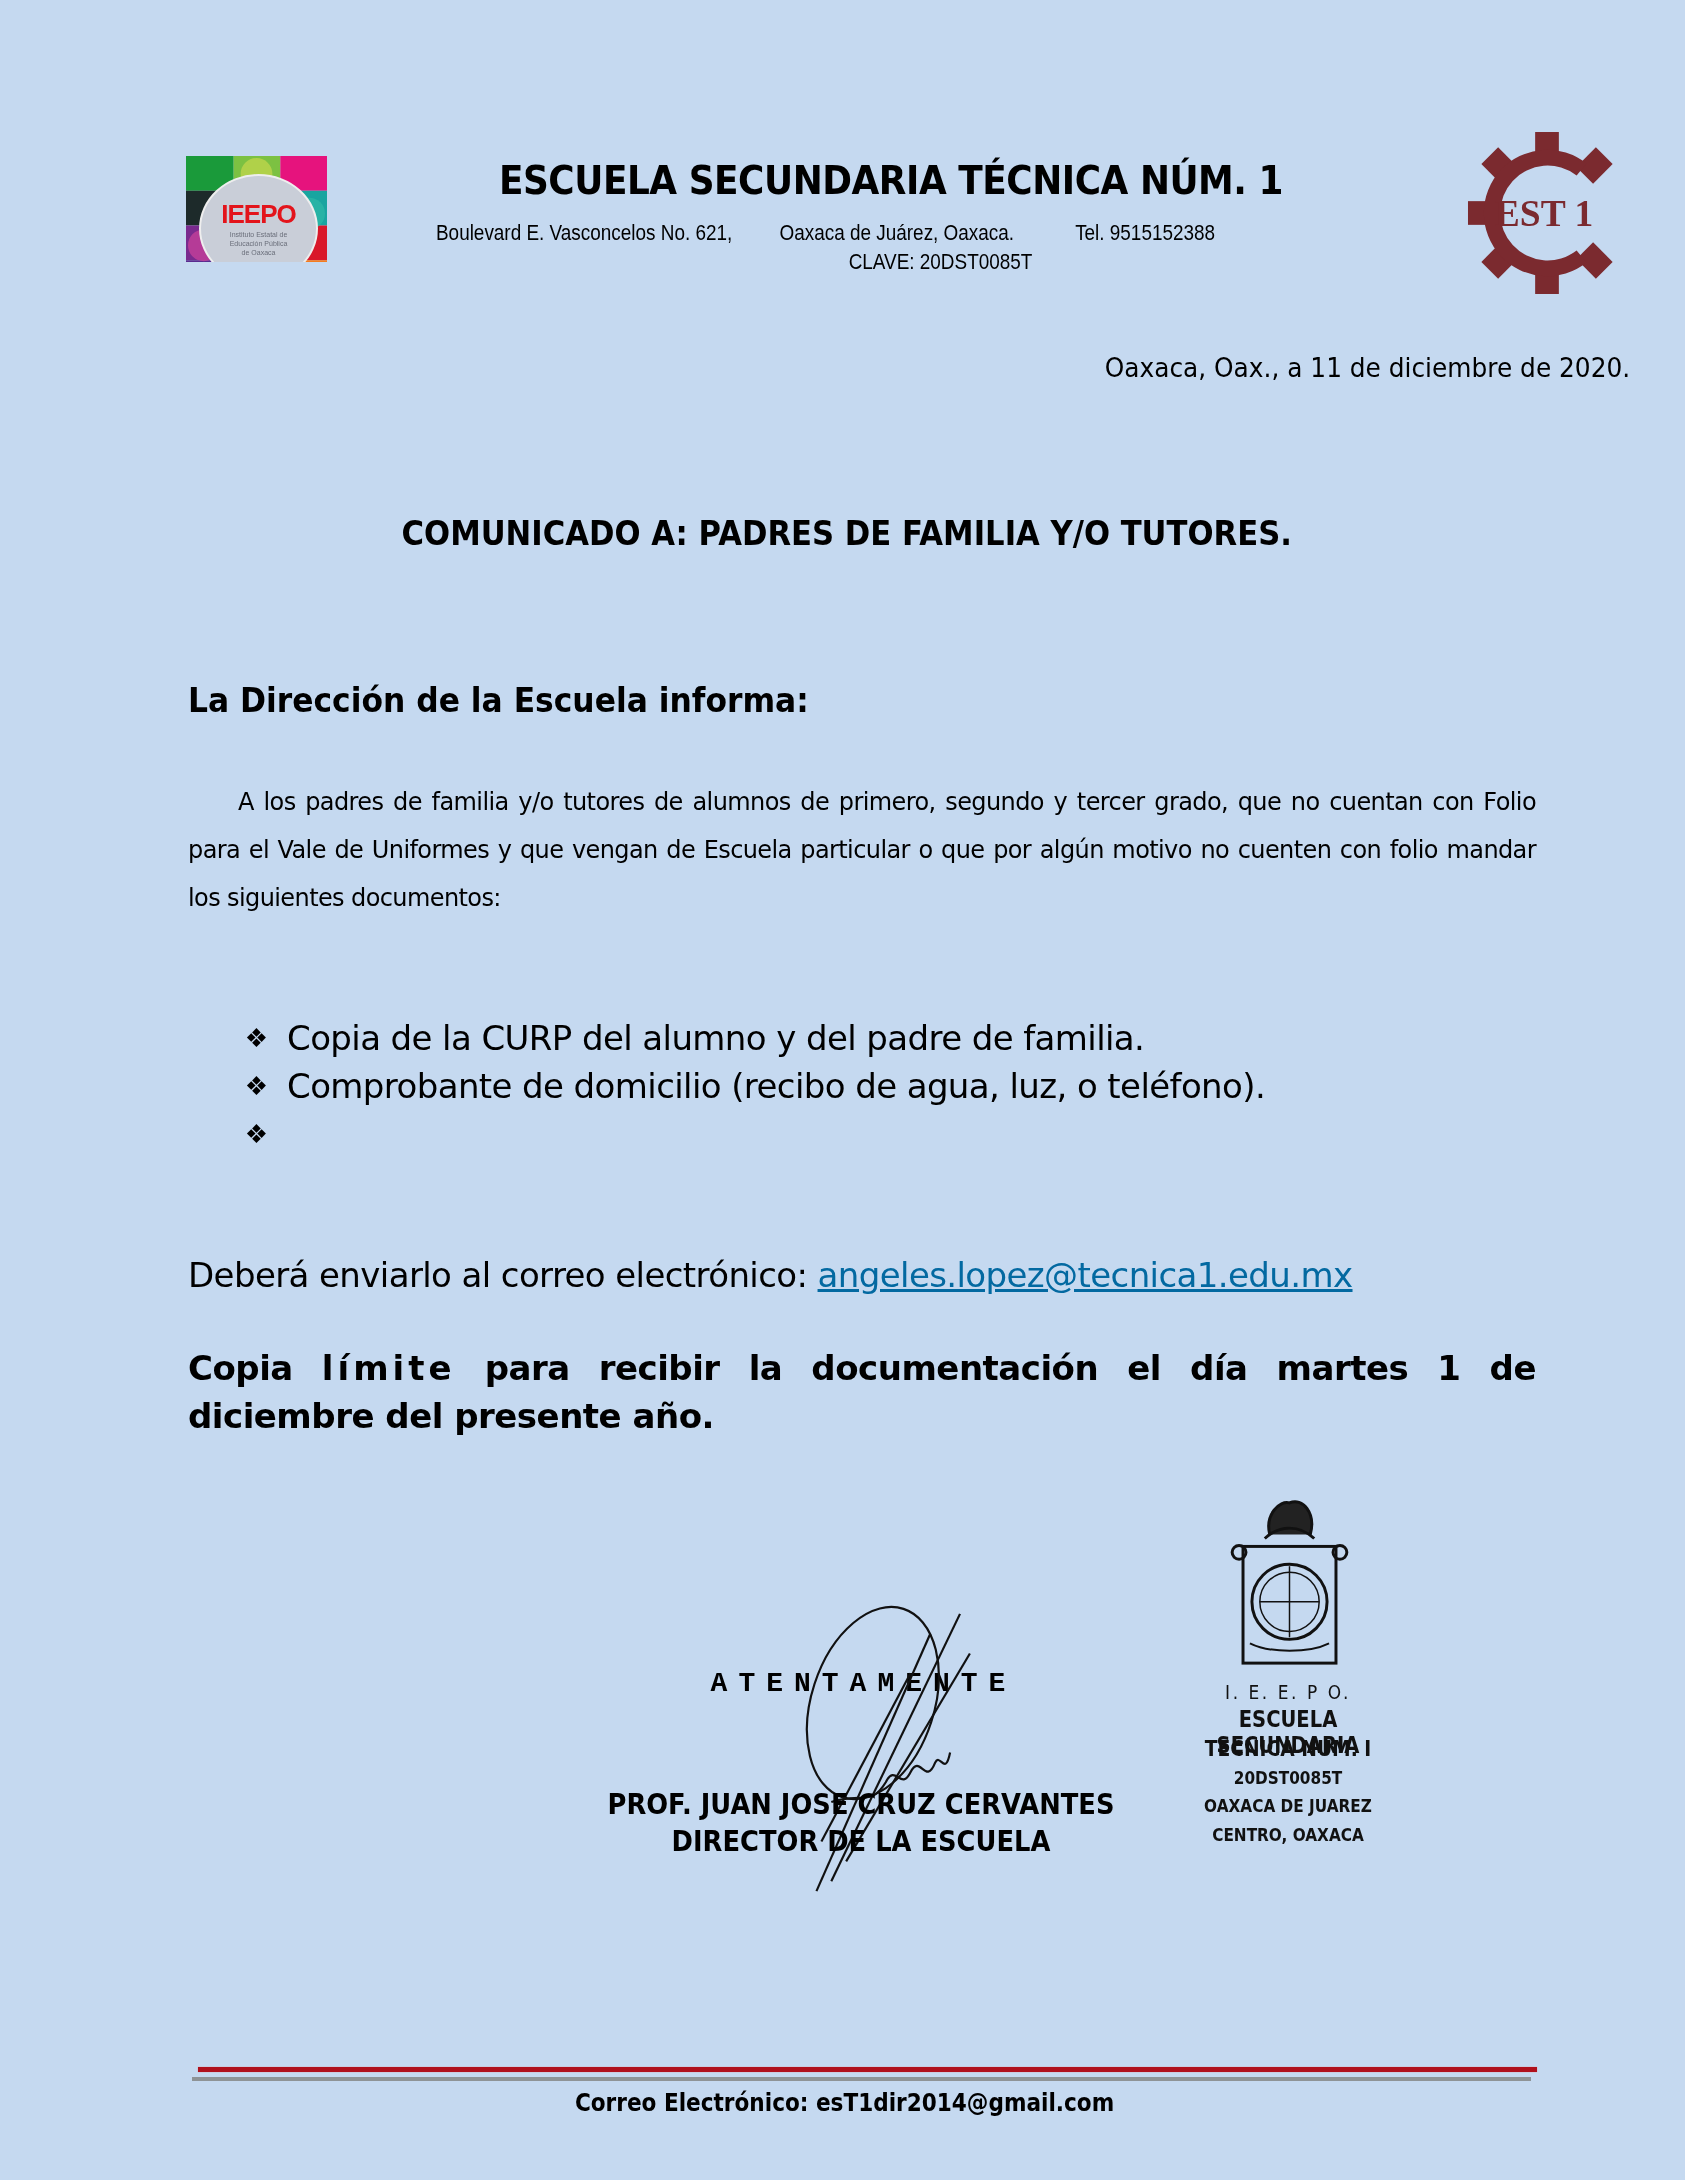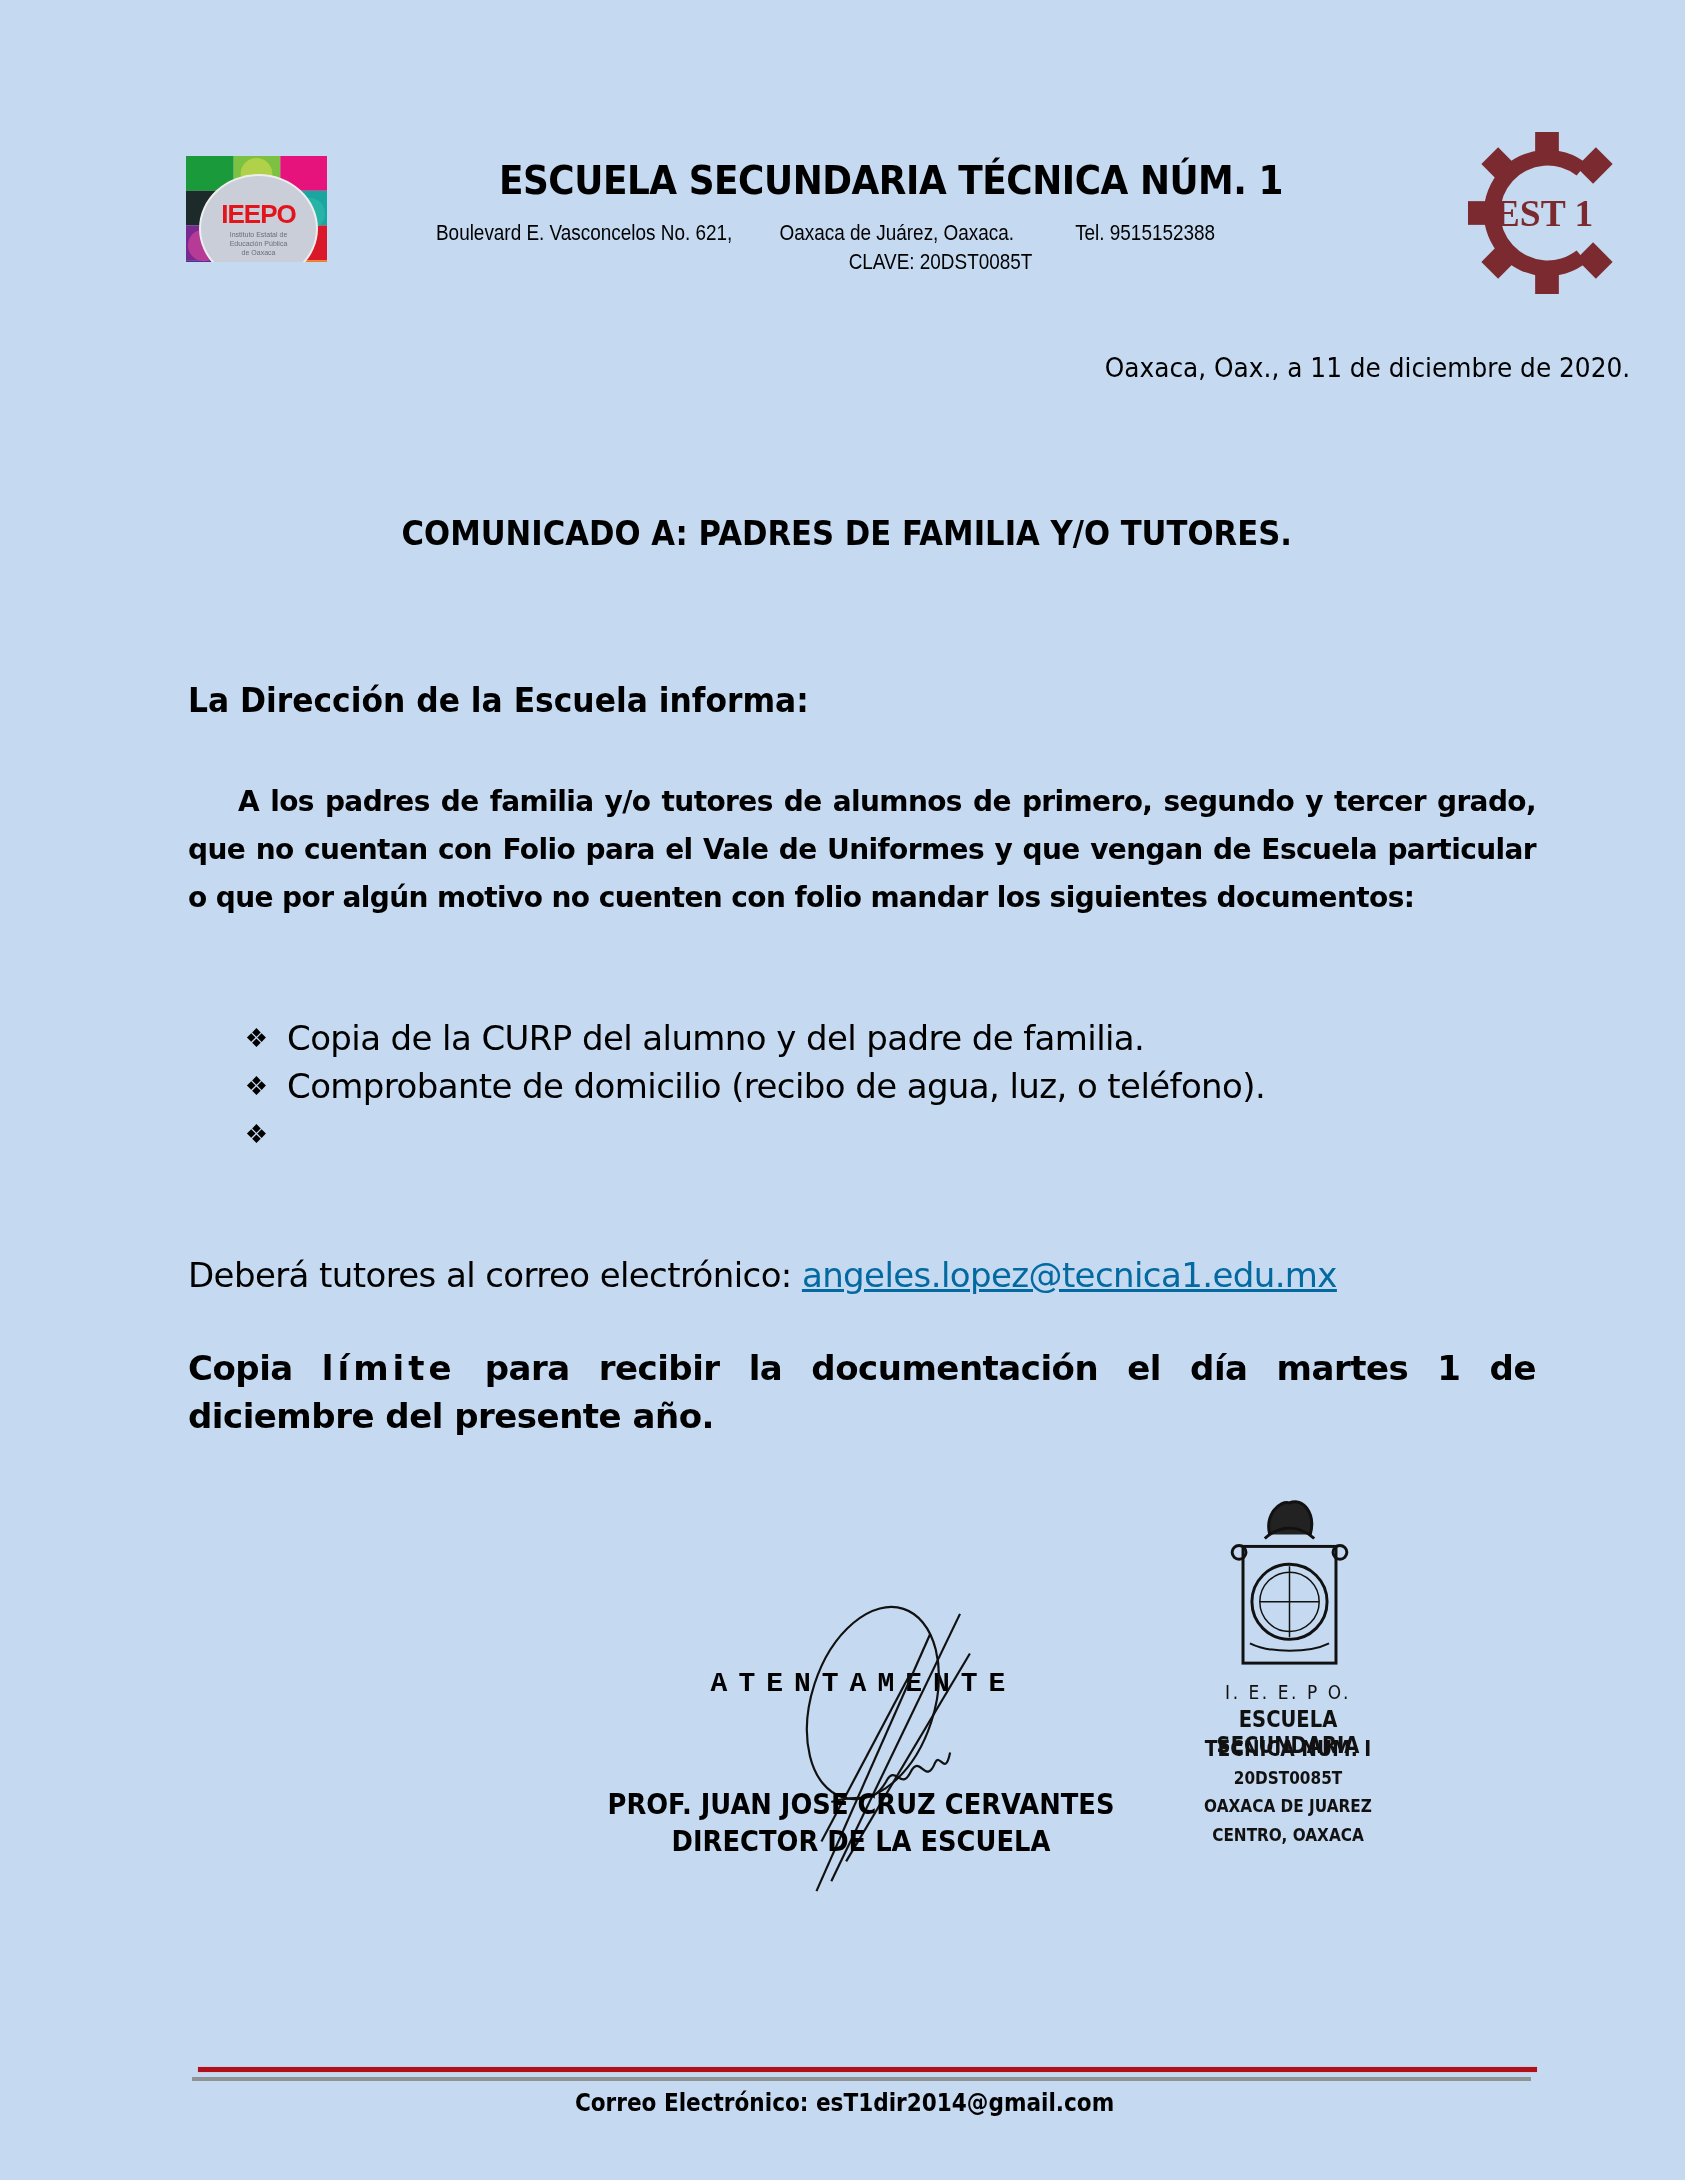--- a/index.html
+++ b/index.html
@@ -53,24 +53,24 @@
   }
 
   .body-text { font-family: "DejaVu Sans", sans-serif; }
   #direccion-heading {
     left: 188px; top: 681px; font-weight: bold; font-size: 33px;
     transform: scaleX(0.95); transform-origin: left;
   }
 
   #paragraph {
     left: 188px; top: 778px; width: 1348px;
-    font-size: 28px; line-height: 48px;
+    font-size: 24px; line-height: 48px;
     text-align: justify; text-indent: 50px;
     letter-spacing: -0.6px;
-    font-weight: 700;
+    font-weight: 400;
   }
 
   #doc-list {
     left: 236px; top: 1014px; width: 1301px;
     margin: 0; padding: 0; list-style: none;
     font-size: 34px; line-height: 48px; letter-spacing: -0.6px;
   }
   #doc-list li { position: relative; padding-left: 51px; text-align: justify; }
   #doc-list li .bullet {
     position: absolute; left: 0; top: 0; font-size: 26px; width: 40px; text-align: center;
@@ -191,21 +191,21 @@
   <li>
     <span class="bullet">❖</span>
     <span>Comprobante de domicilio (recibo de agua, luz, o teléfono).</span>
   </li>
   <li>
     <span class="bullet">❖</span>
   </li>
 </ul>
 
 <div id="send-line" class="abs body-text">
-  <span>Deberá tutores al correo electrónico: </span><a href="angeles.lopez@tecnica1.edu.mx">angeles.lopez@tecnica1.edu.mx</a>
+  <span>Deberá enviarlo al correo electrónico: </span><a href="angeles.lopez@tecnica1.edu.mx">angeles.lopez@tecnica1.edu.mx</a>
 </div>
 
 <div id="deadline" class="abs body-text">
   <span>Copia </span><span class="spaced">límite</span><span> para recibir la documentación el día martes 1 de diciembre del presente año.</span>
 </div>
 
 <div id="atentamente" class="abs">ATENTAMENTE</div>
 
 <div id="signature" class="abs">
   <svg width="297" height="317" viewBox="0 0 300 320" fill="none" stroke="#111" stroke-width="2.2">

